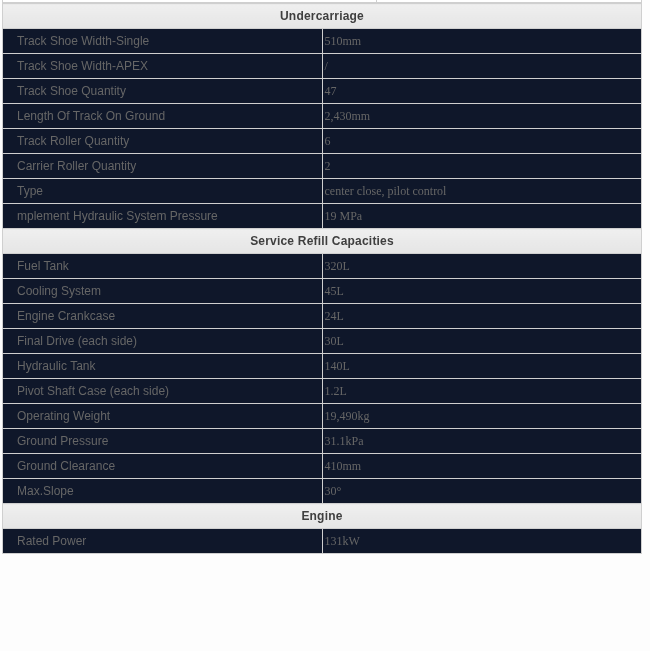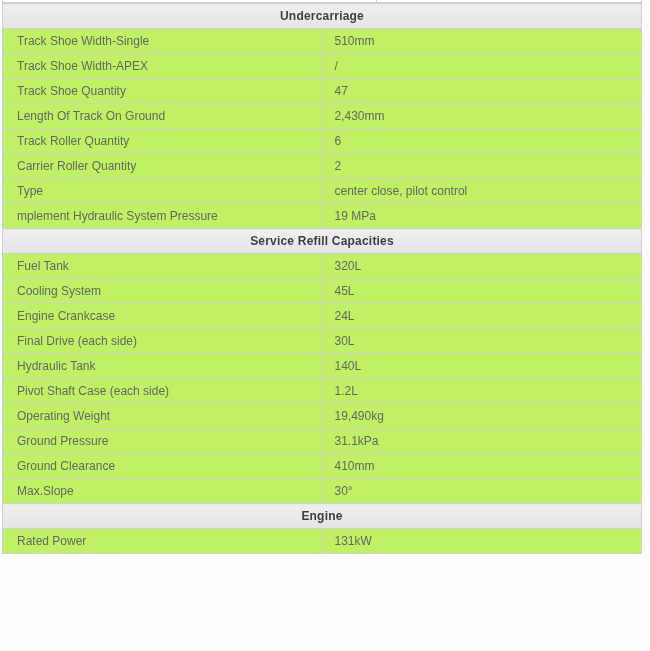--- a/index.html
+++ b/index.html
@@ -57,29 +57,30 @@
   .spec-table th.section-title {
     height: 22px;
     background: linear-gradient(#efefef, #e5e5e5);
     color: #3f3f3f;
     font-weight: bold;
     text-align: center;
     letter-spacing: 0.2px;
   }
   .spec-table td {
     height: 24px;
-    background: #bef264;
+    background: #0f172a;
     color: #666666;
   }
   .spec-table td.label {
     width: 374px;
     padding: 0 6px 0 14px;
   }
   .spec-table td.value {
-    padding: 0 6px 0 12px;
+    padding: 0 6px 0 2px;
+    font-family: Liberation Serif, serif;
   }
 </style>
 </head>
 <body>
 
 <div class="page">
   <div class="table-wrap">
 
     <div class="partial-row-top">
       <div class="col-divider"></div>

